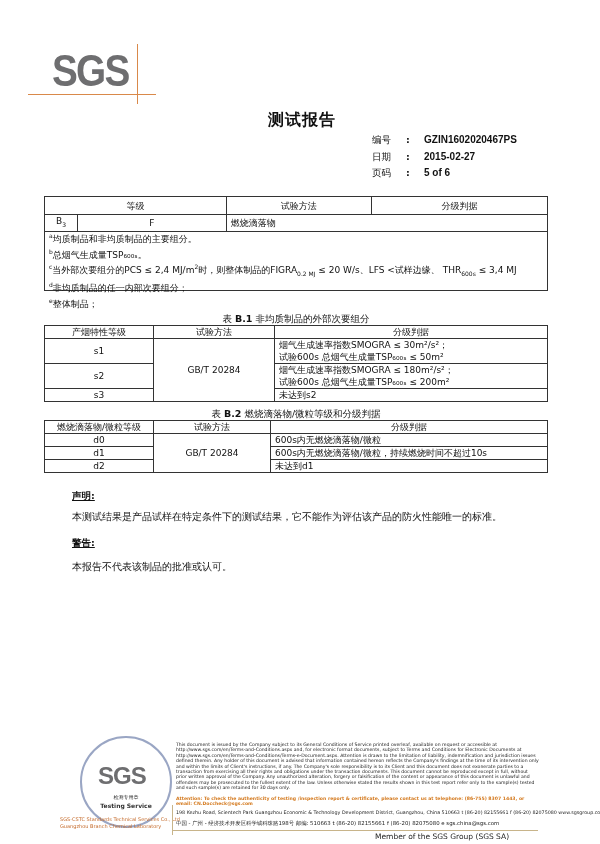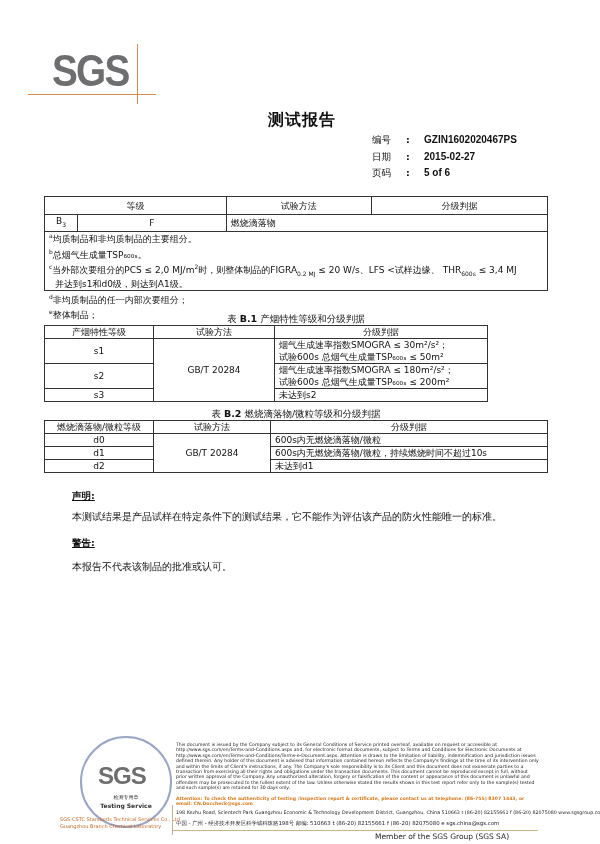--- a/index.html
+++ b/index.html
@@ -15,21 +15,21 @@
   .meta .k{display:inline-block;width:34px;padding-left:36px;}
   .meta .c{display:inline-block;width:18px;font-weight:bold;}
   .meta .v{font-family:"Liberation Sans",sans-serif;font-weight:bold;font-size:10px;}
   table{border-collapse:collapse;font-size:9px;}
   td{border:1px solid #333;padding:0 4px;height:12px;line-height:12px;}
   .t0{left:44px;top:196px;width:504px;}
   .notes{left:44px;top:228px;width:494px;height:58px;border:1px solid #333;border-top:none;padding:2px 4px;font-size:9px;line-height:11.5px;}
   sup,sub{font-size:6px;}
   .cap{font-size:9.5px;text-align:center;width:504px;left:44px;}
   .cap b{font-weight:bold;}
-  .t1{left:44px;top:325px;width:444px;}
+  .t1{left:44px;top:325px;width:504px;}
   .t2{left:44px;top:420px;width:504px;}
   .center{text-align:center;margin-top:41px;}
   .sect{left:72px;font-size:9.5px;font-weight:bold;text-decoration:underline;}
   .para{left:72px;font-size:10px;}
   .stamp{left:80px;top:736px;width:92px;height:92px;border-radius:50%;border:2px solid #9aa6c4;box-sizing:border-box;}
   .stamp .s{position:absolute;left:16px;top:24px;font-family:"Liberation Sans",sans-serif;font-weight:bold;font-size:24px;color:#6e6e70;letter-spacing:-1px;}
   .stamp .t{position:absolute;left:0;width:88px;text-align:center;top:64px;font-size:6px;color:#333;font-weight:bold;}
   .stamp .cn{position:absolute;left:0;width:88px;text-align:center;top:56px;font-size:5px;color:#333;}
   .stamp-foot{left:60px;font-size:5px;color:#c46a2a;}
   .disc{left:176px;top:742px;width:364px;font-size:4.6px;line-height:5.4px;color:#222;}
@@ -70,28 +70,27 @@
   <tr>
     <td class="center" style="width:24px"><span>B</span><sub>3</sub></td>
     <td class="center">F</td>
     <td colspan="2">燃烧滴落物</td>
   </tr>
 </tbody>
   </table>
 <div class="abs notes">
   <div><sup>a</sup><span>均质制品和非均质制品的主要组分。</span></div>
   <div><sup>b</sup><span>总烟气生成量TSP₆₀₀ₛ。</span></div>
-  <div><sup>c</sup><span>当外部次要组分的PCS ≤ 2,0 MJ/m</span><sup>2</sup><span>时，则整体制品的FIGRA</span><sub>0.2 MJ</sub><span> ≤ 20 W/s、LFS &lt;试样边缘、 THR</span><sub>600s</sub><span> ≤ 3,4 MJ</span></div>
-  <div style="padding-left:6px">并达到s1和d0级，则达到A1级。</div>
+  <div><sup>c</sup><span>当外部次要组分的PCS ≤ 2,4 MJ/m</span><sup>2</sup><span>时，则整体制品的FIGRA</span><sub>0.2 MJ</sub><span> ≤ 20 W/s、LFS &lt;试样边缘、 THR</span><sub>600s</sub><span> ≤ 3,4 MJ</span></div>
   <div><sup>d</sup><span>非均质制品的任一内部次要组分；</span></div>
   <div><sup>e</sup><span>整体制品；</span></div>
 </div>
 
 <div class="abs cap" style="top:313px">
-  <span>表 </span><b>B.1</b><span> 产烟特性等级和分级判据</span>
+  <span>表 </span><b>B.1</b><span> 非均质制品的外部次要组分</span>
 </div>
 <table class="abs t1">
   <tbody>
       <tr>
     <td class="center" style="width:100px">产烟特性等级</td>
     <td class="center" style="width:112px">试验方法</td>
     <td class="center">分级判据</td>
   </tr>
   <tr>
     <td class="center" style="height:24px">s1</td>

